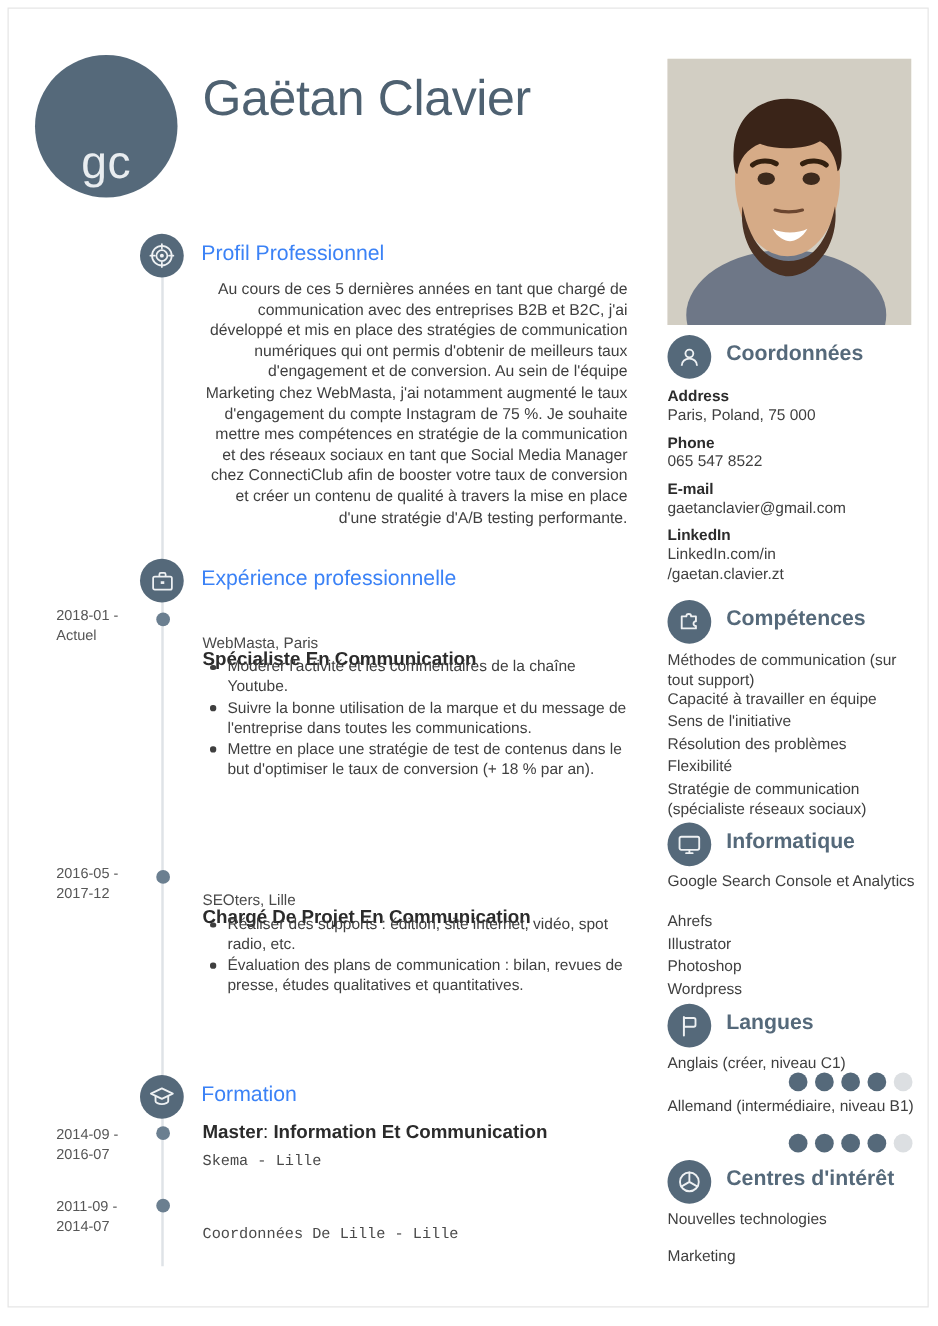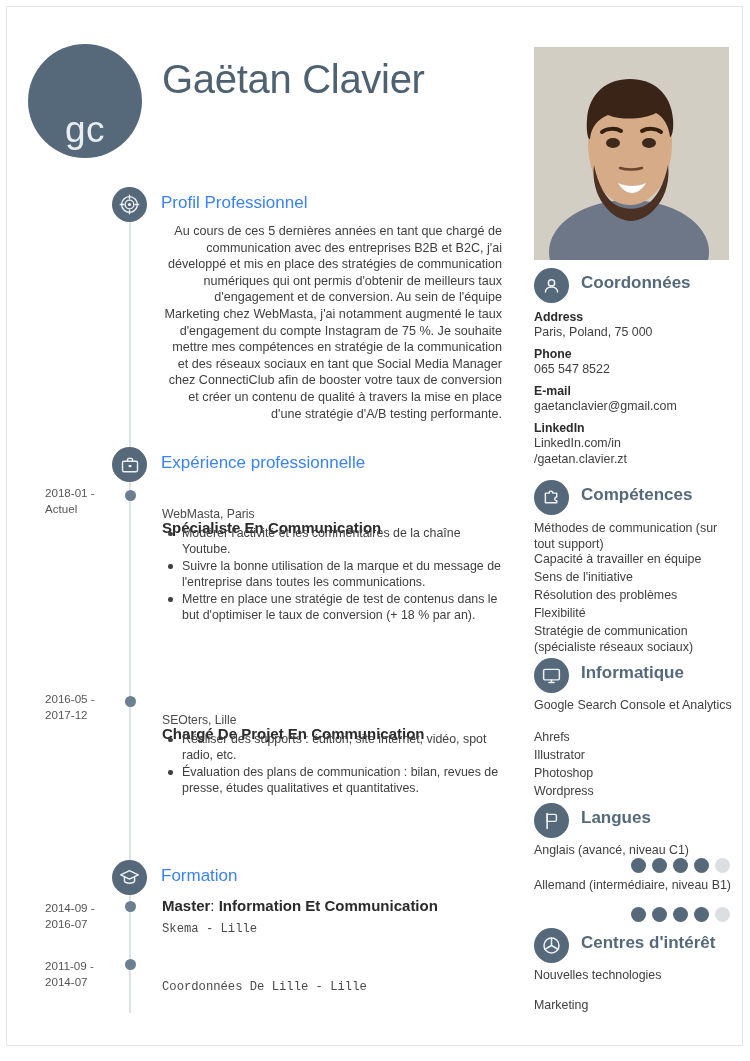--- a/index.html
+++ b/index.html
@@ -404,21 +404,21 @@
 
     <div class="rsec" style="top:796px">
       <div class="rsec-icon">
         <svg width="21" height="21" viewBox="0 0 24 24">
           <path d="M7 21V4" stroke="#eef1f3" stroke-width="1.8" stroke-linecap="round"></path>
           <path d="M7 5h9a1.6 1.6 0 0 1 1.6 1.6v4.8A1.6 1.6 0 0 1 16 13H7z" fill="none" stroke="#eef1f3" stroke-width="1.7" stroke-linejoin="round"></path>
         </svg>
       </div>
       <div class="rsec-title">Langues</div>
     </div>
-    <div class="r-item" style="top:836px">Anglais (avancé, niveau C1)</div>
+    <div class="r-item" style="top:836px">Anglais (créer, niveau C1)</div>
     <div class="lang-dots" style="left:624px; top:851px">
       <span class="dot"></span>
       <span class="dot"></span>
       <span class="dot"></span>
       <span class="dot"></span>
       <span class="dot off"></span>
     </div>
     <div class="r-item" style="top:871px">Allemand (intermédiaire, niveau B1)</div>
     <div class="lang-dots" style="left:624px; top:900px">
       <span class="dot"></span>

